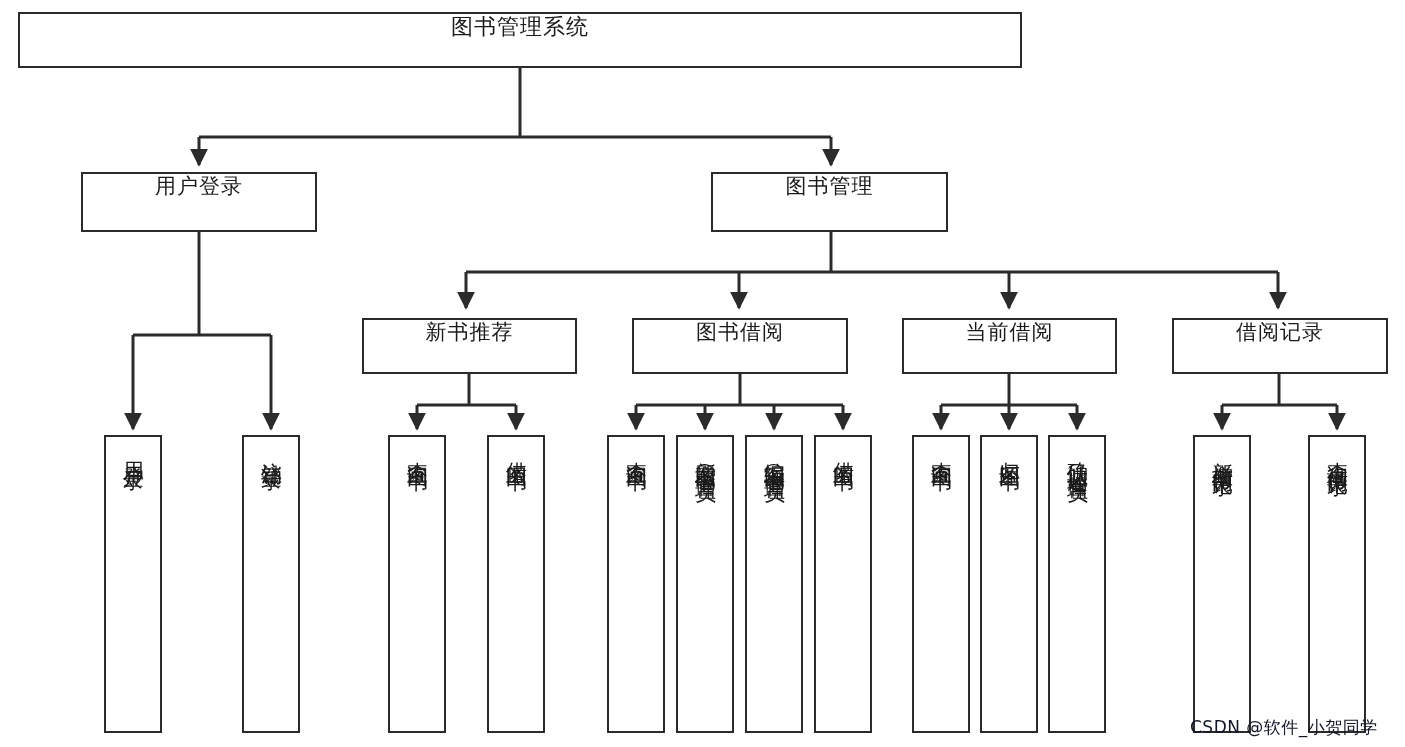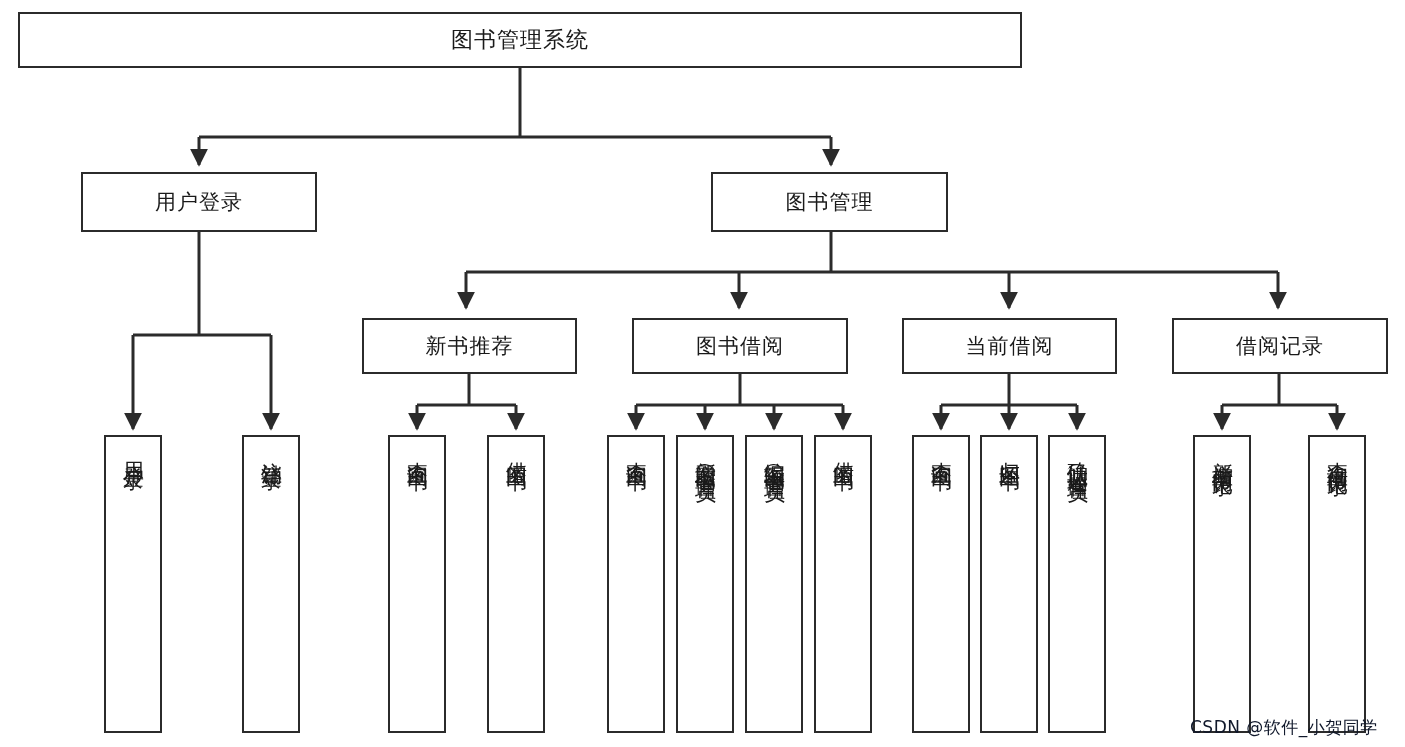--- a/index.html
+++ b/index.html
@@ -25,21 +25,20 @@
     width: 1405px;
     height: 747px;
     pointer-events: none;
   }
   .node {
     position: absolute;
     box-sizing: border-box;
     background: #ffffff;
     border: 2px solid #2b2b2b;
     display: flex;
-    align-items: center;
     justify-content: center;
     color: #1a1a1a;
   }
   .node .node-label {
     display: block;
     text-align: center;
     line-height: 1.15;
   }
   
   .node.h .node-label {

